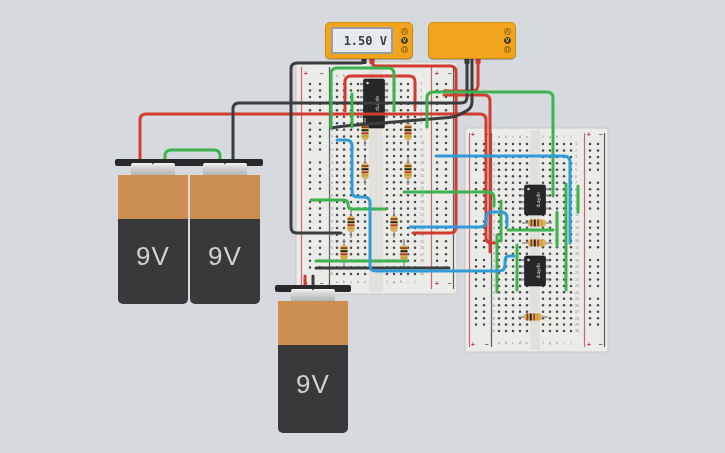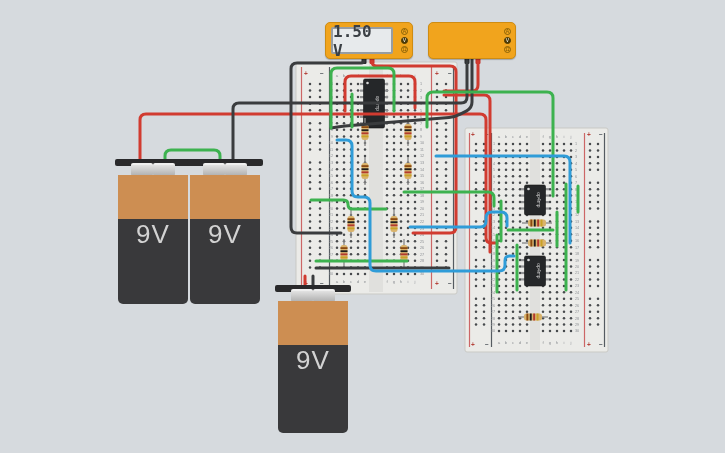--- a/index.html
+++ b/index.html
@@ -9,39 +9,39 @@
   }
   #scene{position:absolute;left:0;top:0;z-index:1}
 
   
   .mm{position:absolute;width:88px;height:37px;background:#f1a41d;
       border:1px solid #cf8c12;border-radius:5px;z-index:3;
       box-shadow:0 1px 1px rgba(0,0,0,.25);box-sizing:border-box}
   .mm-screen{position:absolute;left:5px;top:4px;width:62px;height:27px;
       background:#e7eaec;border:2px solid #979da2;border-radius:2px;
       display:flex;align-items:center;justify-content:flex-end;padding-right:4px;
-      font-family:"DejaVu Sans Mono",monospace;font-size:16px;font-weight:bold;color:#3b4045;
+      font-family:"DejaVu Sans Mono",monospace;font-size:12px;font-weight:bold;color:#3b4045;
       box-sizing:border-box}
   .mm-buttons{position:absolute;right:4px;top:5px;display:flex;flex-direction:column;gap:2px}
   .mm-btn{width:7px;height:7px;border-radius:50%;border:1px solid #8a6206;color:#7a5604;
       font-size:5px;line-height:5px;text-align:center;box-sizing:border-box;background:transparent}
   .mm-btn.sel{background:#4c3a05;color:#fff;border-color:#4c3a05}
   #mm1{left:325px;top:22px}
   #mm2{left:428px;top:22px}
 
   
   .battery{position:absolute;z-index:3}
   .bat-cap{position:absolute;left:-3px;right:-3px;top:0;height:7px;background:#29292b;border-radius:2px}
   .bat-term{position:absolute;top:4px;width:22px;height:13px;border-radius:2px;
       background:linear-gradient(#e2e2e2,#aeaeae);border-top:2px solid #efefef;box-sizing:border-box}
   .bat-term.t-left{left:13px}
   .bat-term.t-right{right:13px}
   .bat-orange{position:absolute;top:16px;left:0;right:0;height:44px;background:#cd8e52}
   .bat-body{position:absolute;top:60px;left:0;right:0;bottom:0;background:#39393b;
-      border-radius:0 0 5px 5px;display:flex;justify-content:center;
+      border-radius:0 0 5px 5px;display:flex;align-items:center;justify-content:center;
       padding-bottom:10px;box-sizing:border-box}
   .bat-label{color:#d2d2d2;font-size:26px;letter-spacing:1px}
   #bat1{left:118px;top:159px;width:70px;height:145px}
   #bat2{left:190px;top:159px;width:70px;height:145px}
   #bat3{left:278px;top:285px;width:70px;height:148px}
 </style>
 </head>
 <body>
 
 <svg id="scene" width="725" height="453" viewBox="0 0 725 453">

